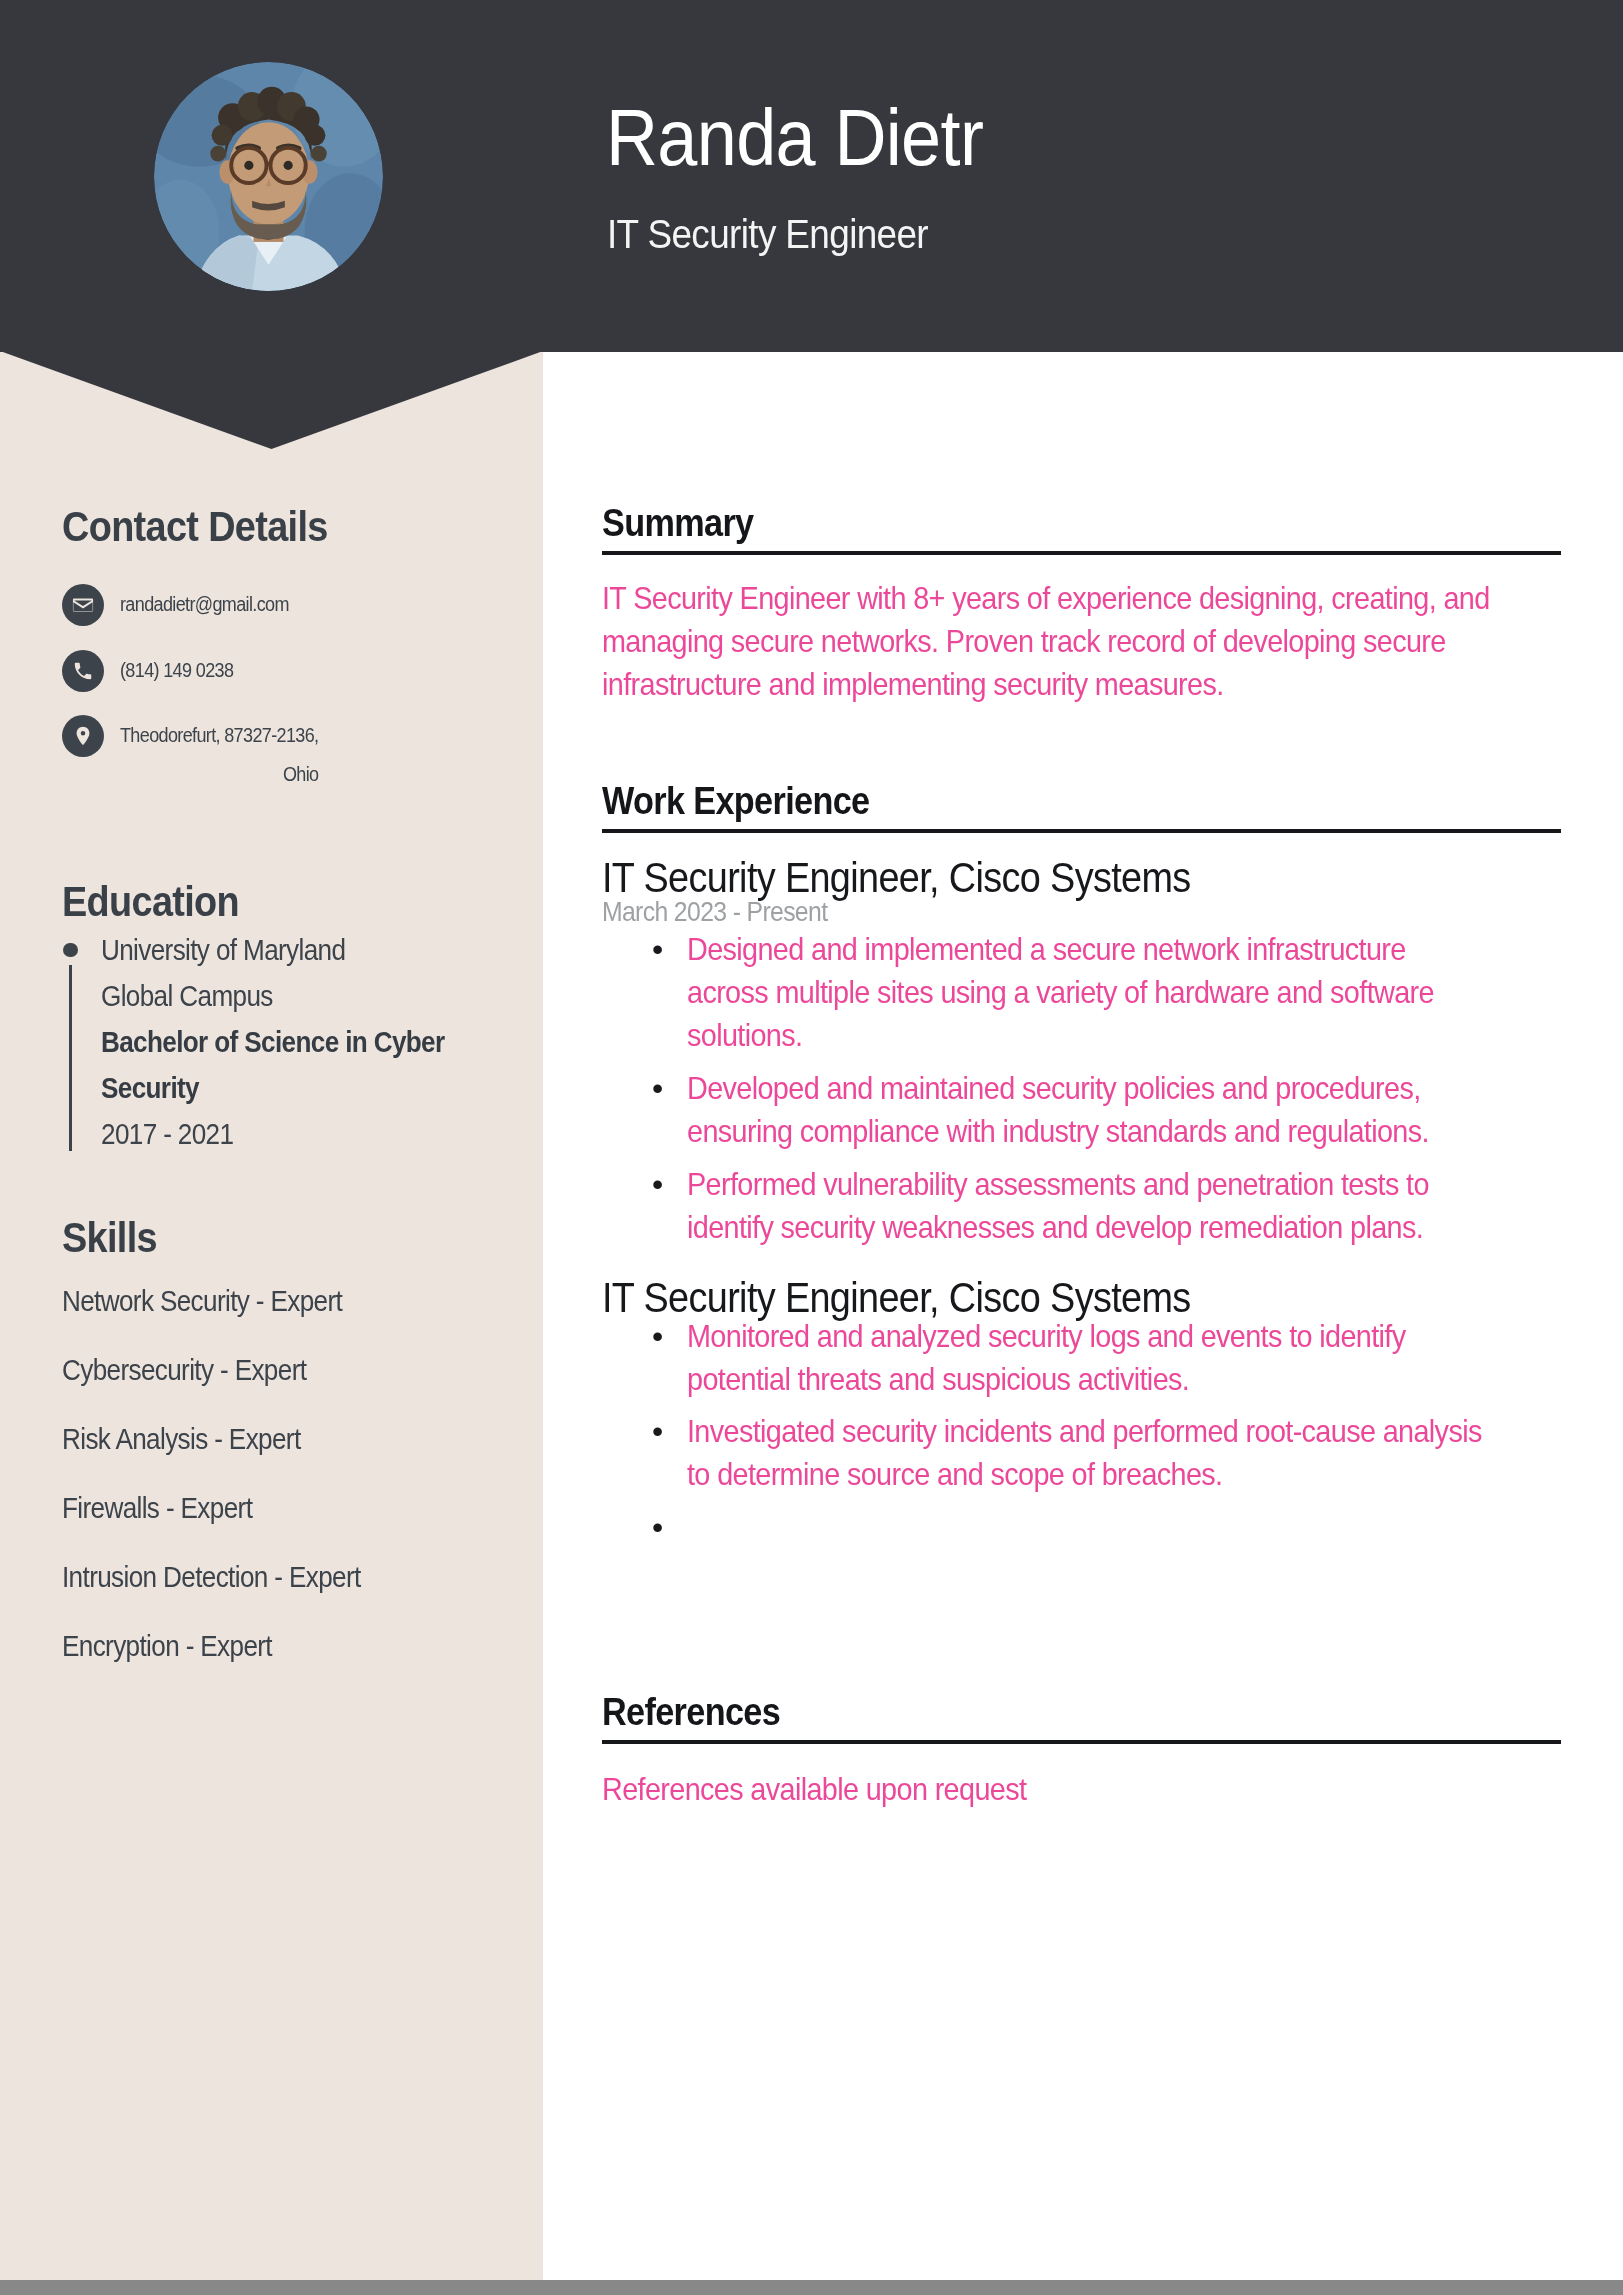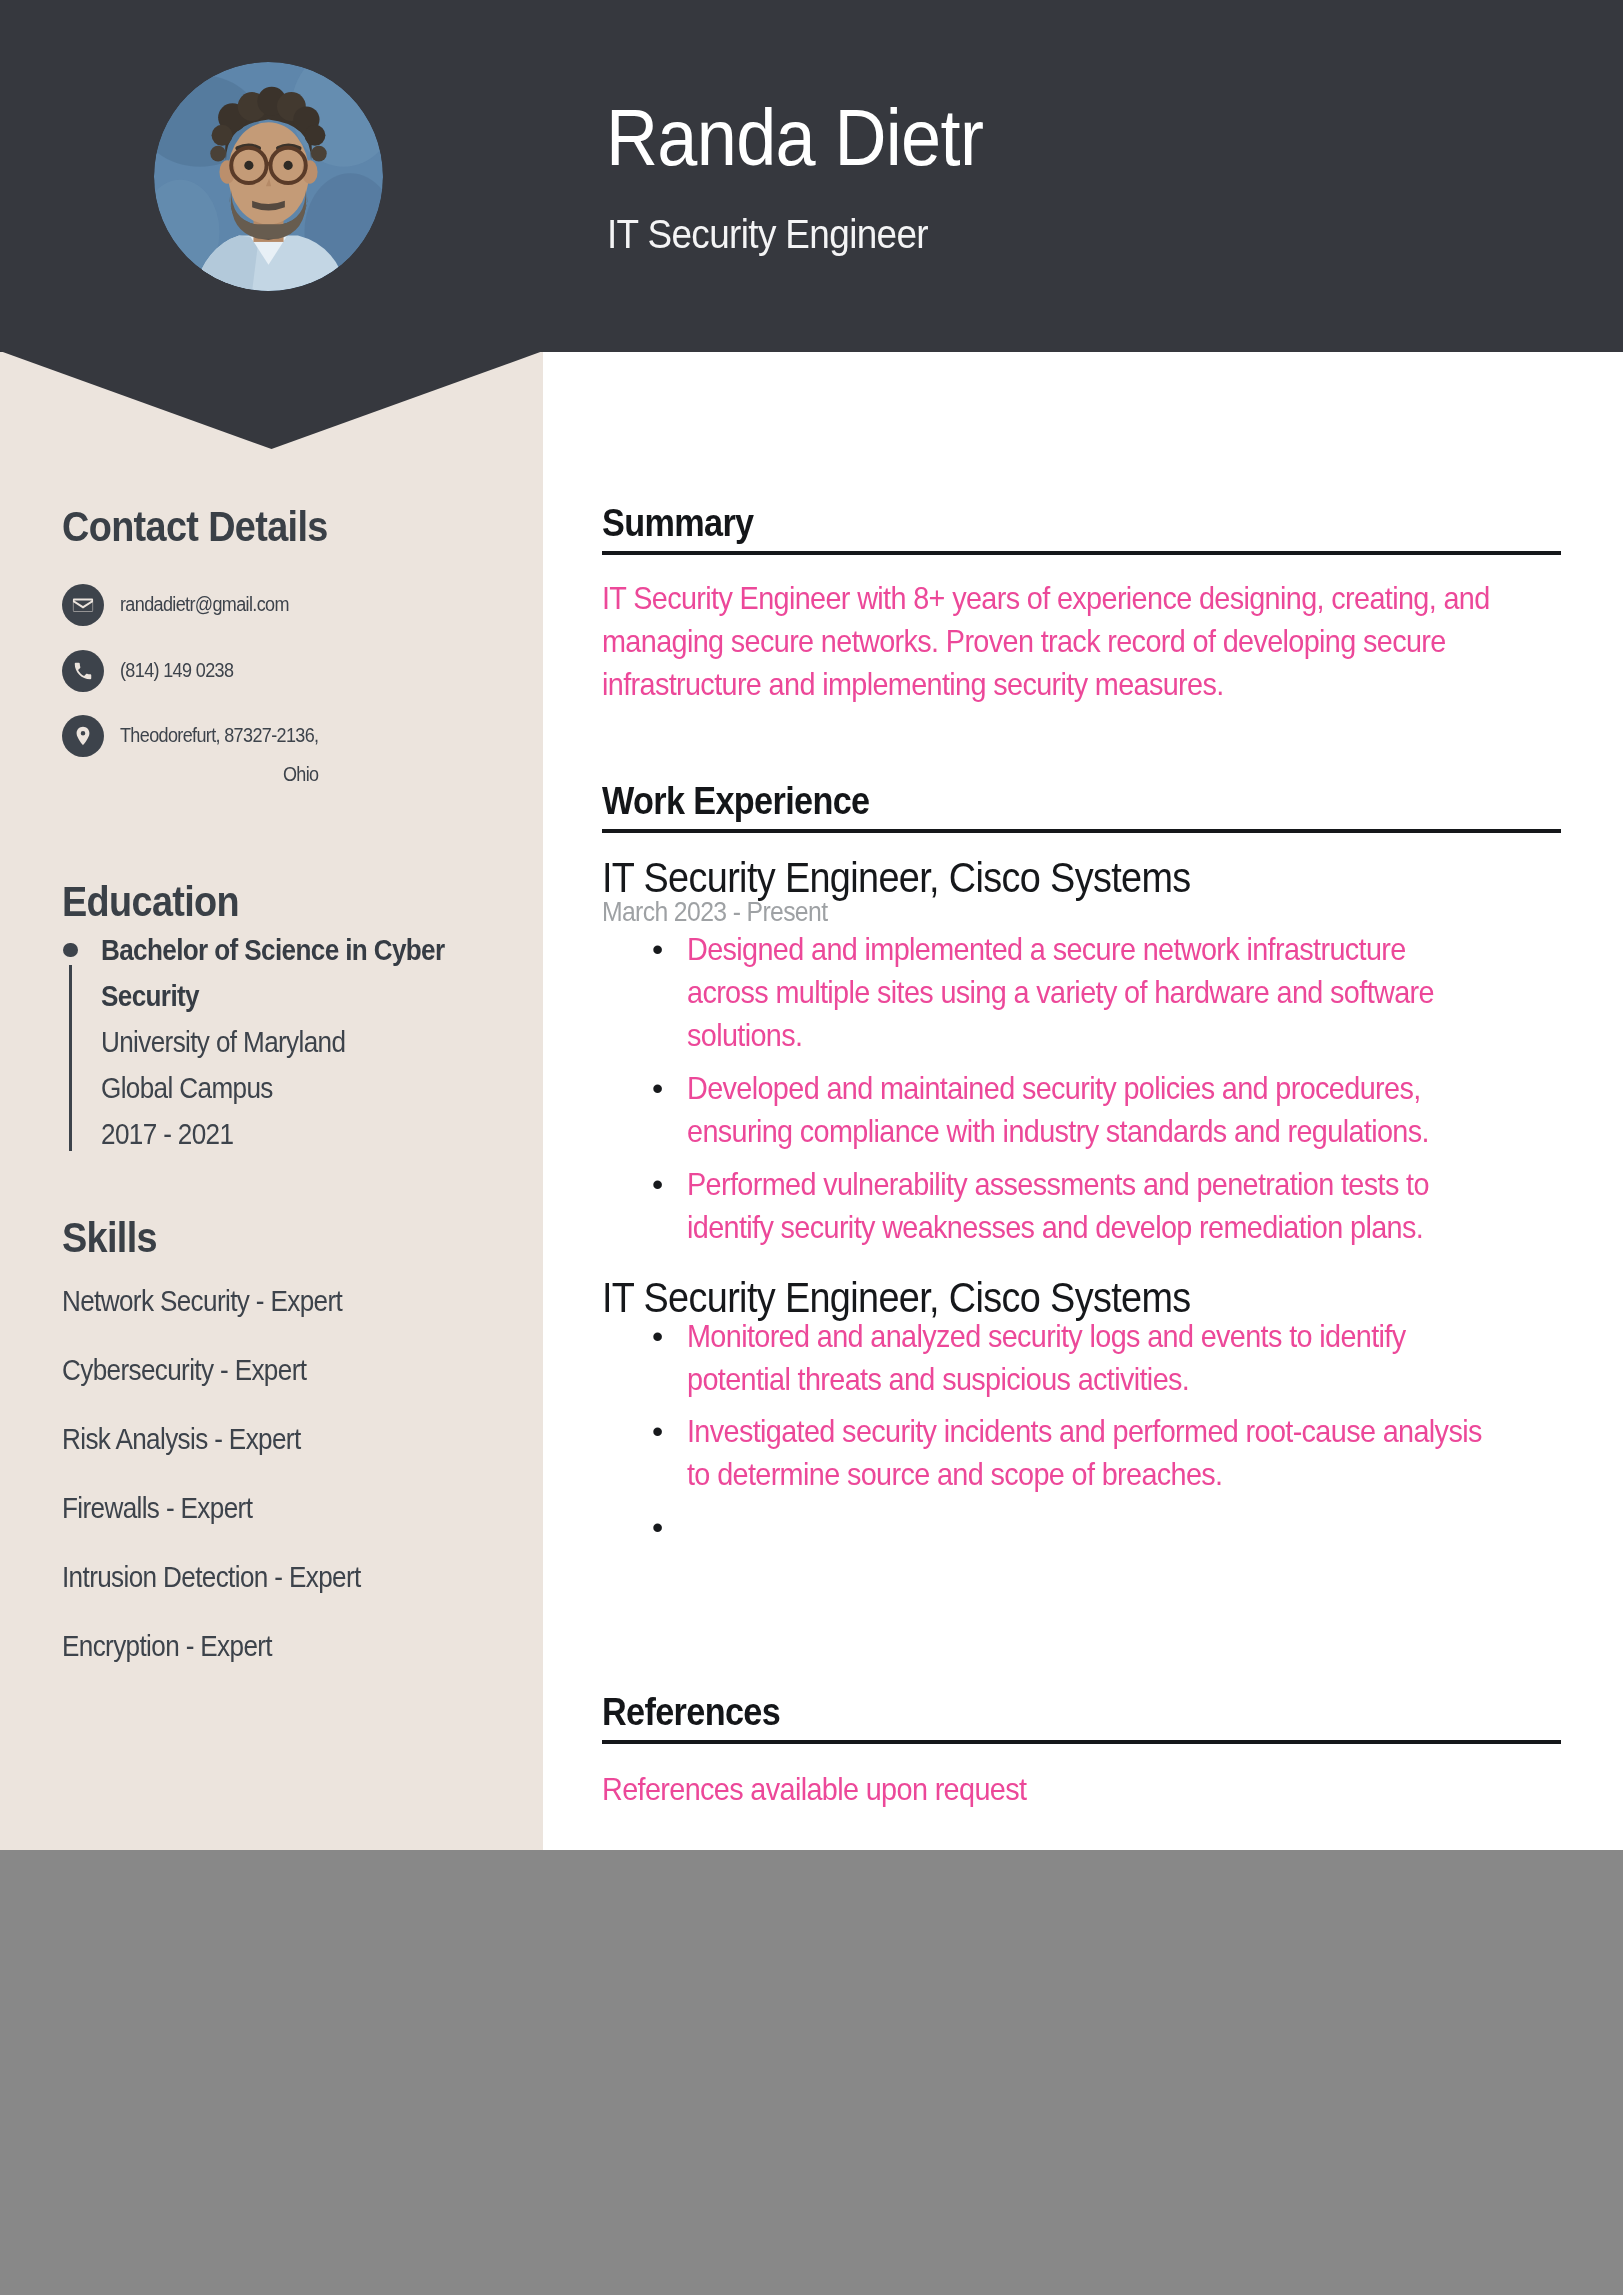--- a/index.html
+++ b/index.html
@@ -1,16 +1,16 @@
 <!DOCTYPE html>
 <html style="font-size:10.5px"><head>
 <meta charset="utf-8">
 <style>
   html,body{margin:0;padding:0;background:#888;}
-  #page{position:relative;width:1623px;height:1850px;background:#ffffff;overflow:hidden;
+  #page{position:relative;width:1623px;height:2280px;background:#ffffff;overflow:hidden;
         font-family:"Liberation Sans", sans-serif;}
   
   .t{display:inline-block;transform:scaleX(0.90);transform-origin:0 0;letter-spacing:-0.7px;white-space:pre;}
   
   #sidebar-bg{position:absolute;left:0;top:0;width:543px;height:2295px;background:#ece4dd;}
   #header-band{position:absolute;left:0;top:0;width:1623px;height:352px;background:#36383e;}
   #header-chevron{position:absolute;left:0;top:351px;width:543px;height:98px;background:#36383e;
         clip-path:polygon(0 0,100% 0,50% 100%);}
   
   #avatar{position:absolute;left:154px;top:62px;width:229px;height:229px;border-radius:50%;overflow:hidden;}
@@ -141,24 +141,24 @@
 Ohio</span></span>
       </div>
     </div>
   </div>
 
   <div class="side-sec" id="sec-education">
     <div class="side-head"><span class="t">Education</span></div>
     <div class="edu-entry">
       <span class="edu-dot"></span>
       <span class="edu-line"></span>
+      <div class="edu-block"><span class="t">University of Maryland
+Global Campus</span></div>
       <div class="edu-block edu-degree"><span class="t">Bachelor of Science in Cyber
 Security</span></div>
-      <div class="edu-block"><span class="t">University of Maryland
-Global Campus</span></div>
       <div class="edu-block"><span class="t">2017 - 2021</span></div>
     </div>
   </div>
 
   <div class="side-sec" id="sec-skills">
     <div class="side-head"><span class="t">Skills</span></div>
     <ul class="skill-list">
       <li><span class="t">Network Security - Expert</span></li>
       <li><span class="t">Cybersecurity - Expert</span></li>
       <li><span class="t">Risk Analysis - Expert</span></li>

